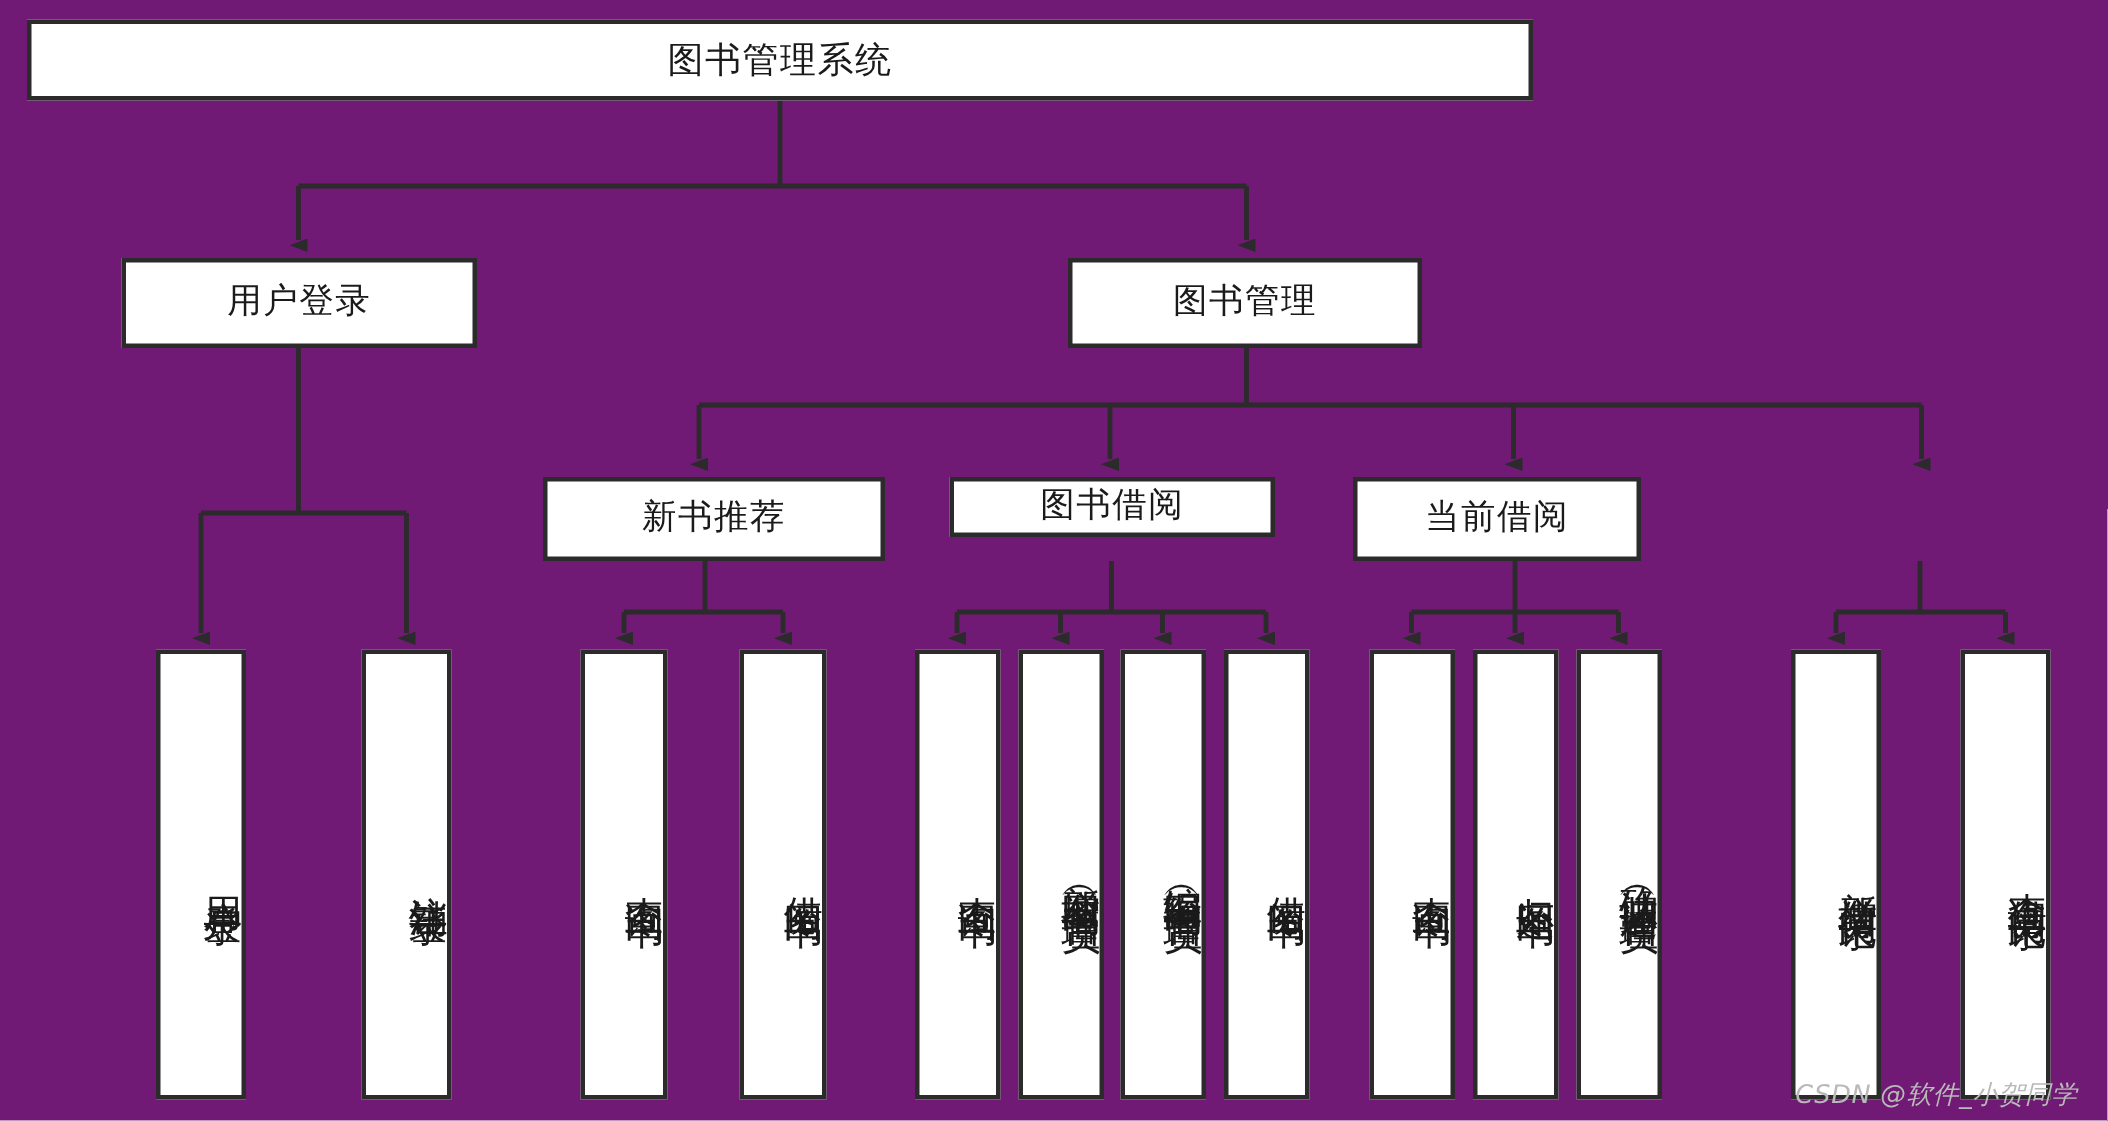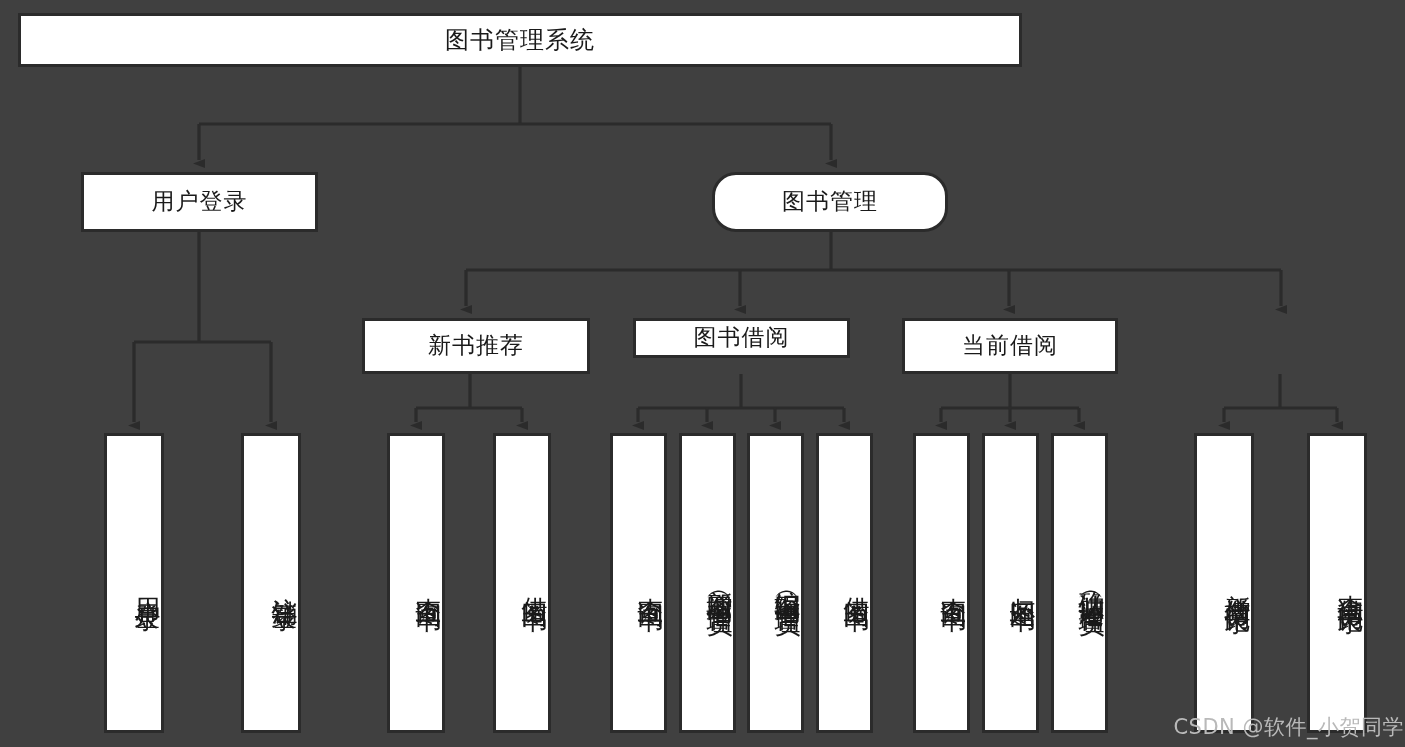--- a/index.html
+++ b/index.html
@@ -8,21 +8,21 @@
     padding: 0;
     background: #ffffff;
   }
   body {
     font-family: "DejaVu Sans", "Liberation Sans", sans-serif;
   }
   #canvas {
     position: relative;
     width: 1405px;
     height: 747px;
-    background: #404040;
+    background: #701a75;
     overflow: hidden;
   }
   #wires {
     position: absolute;
     left: 0;
     top: 0;
     width: 1405px;
     height: 747px;
     pointer-events: none;
   }
@@ -58,27 +58,28 @@
     text-orientation: upright;
     display: block;
     text-align: center;
     white-space: nowrap;
   }
   .node.title {
     font-size: 24px;
   }
   #watermark {
     position: absolute;
-    right: 1px;
+    right: 20px;
     bottom: 6px;
-    font-size: 21px;
+    font-size: 17px;
     color: #b9b9b9;
     letter-spacing: 0.5px;
     z-index: 5;
     white-space: nowrap;
+    font-style: italic;
   }
 </style>
 </head>
 <body>
 
 <div id="canvas">
 
   <svg id="wires" viewBox="0 0 1405 747" width="1405" height="747" xmlns="http://www.w3.org/2000/svg">
     <defs>
       <marker id="arrow" markerWidth="10" markerHeight="12" refX="1" refY="6" orient="auto" markerUnits="userSpaceOnUse">
@@ -131,33 +132,33 @@
   </svg>
 
   <div class="node horiz title" style="left:18px; top:13px; width:1004px; height:54px;">
     <span>图书管理系统</span>
   </div>
 
   <div class="node horiz" style="left:81px; top:172px; width:237px; height:60px;">
     <span>用户登录</span>
   </div>
 
-  <div class="node horiz" style="left:712px; top:172px; width:236px; height:60px;border-radius:24px;">
+  <div class="node horiz" style="left:712px; top:172px; width:236px; height:60px;">
     <span>图书管理</span>
   </div>
 
   <div class="node horiz" style="left:362px; top:318px; width:228px; height:56px;">
     <span>新书推荐</span>
   </div>
 
   <div class="node horiz" style="left:633px; top:318px; width:217px; height:40px;">
     <span>图书借阅</span>
   </div>
 
-  <div class="node horiz" style="left:902px; top:318px; width:216px; height:56px;">
+  <div class="node horiz" style="left:902px; top:318px; width:192px; height:56px;">
     <span>当前借阅</span>
   </div>
 
 
   <div class="node vert" style="left:104px; top:433px; width:60px; height:300px;">
     <span class="vlabel">用户登录</span>
   </div>
 
   <div class="node vert" style="left:241px; top:433px; width:60px; height:300px;">
     <span class="vlabel">注销登录</span>

